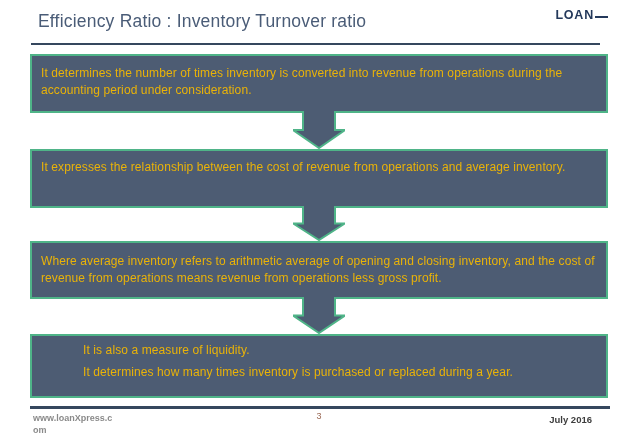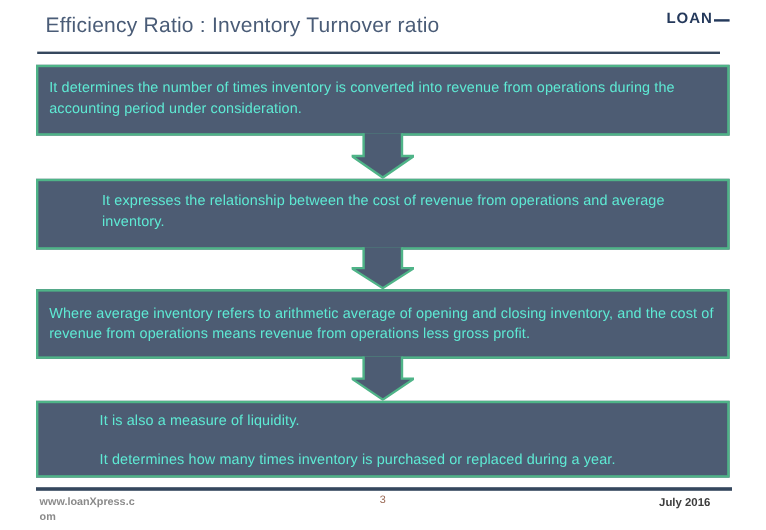--- a/index.html
+++ b/index.html
@@ -24,29 +24,29 @@
   .logo-line2{white-space:nowrap;padding-left:9px;margin-top:45px;}
   .logo-e{display:inline-block;width:9px;margin:0 1px;vertical-align:-0.5px;}
   .logo-e i{display:block;height:2px;background:#24395b;margin:1.5px 0;}
   .logo-e i.g{background:#3eb489;}
   
   .box{
     position:absolute;left:30px;width:578px;box-sizing:border-box;
     background:#4d5c73;border:2px solid #4fb488;z-index:1;
   }
   .box p{
-    margin:0;padding:0 9px;font-size:12px;line-height:16.5px;color:#5eead4;letter-spacing:.1px;
+    margin:0;padding:0 9px;font-size:12px;line-height:16.5px;color:#eab308;letter-spacing:.1px;
   }
   .box p.bold{font-weight:bold;}
   .box1{top:54px;height:59px;padding-top:9px;}
-  .box2{top:149px;height:59px;padding-top:8px;padding-left:44px;}
+  .box2{top:149px;height:59px;padding-top:8px;}
   .box2 p + p{margin-top:6px;}
   .box3{top:241px;height:58px;padding-top:10px;}
   .box4{top:334px;height:64px;padding-top:6px;padding-left:42px;}
-  .box4 p + p{margin-top:16px;}
+  .box4 p + p{margin-top:5px;}
   
   .arrow{position:absolute;left:293px;width:52px;z-index:2;display:block;}
   .arrow1{top:111px;height:38px;}
   .arrow2{top:206px;height:35px;}
   .arrow3{top:297px;height:37px;}
   
   .footer-rule{
     position:absolute;left:30px;top:406px;width:580px;height:3px;background:#35475e;
   }
   .footer-website{

